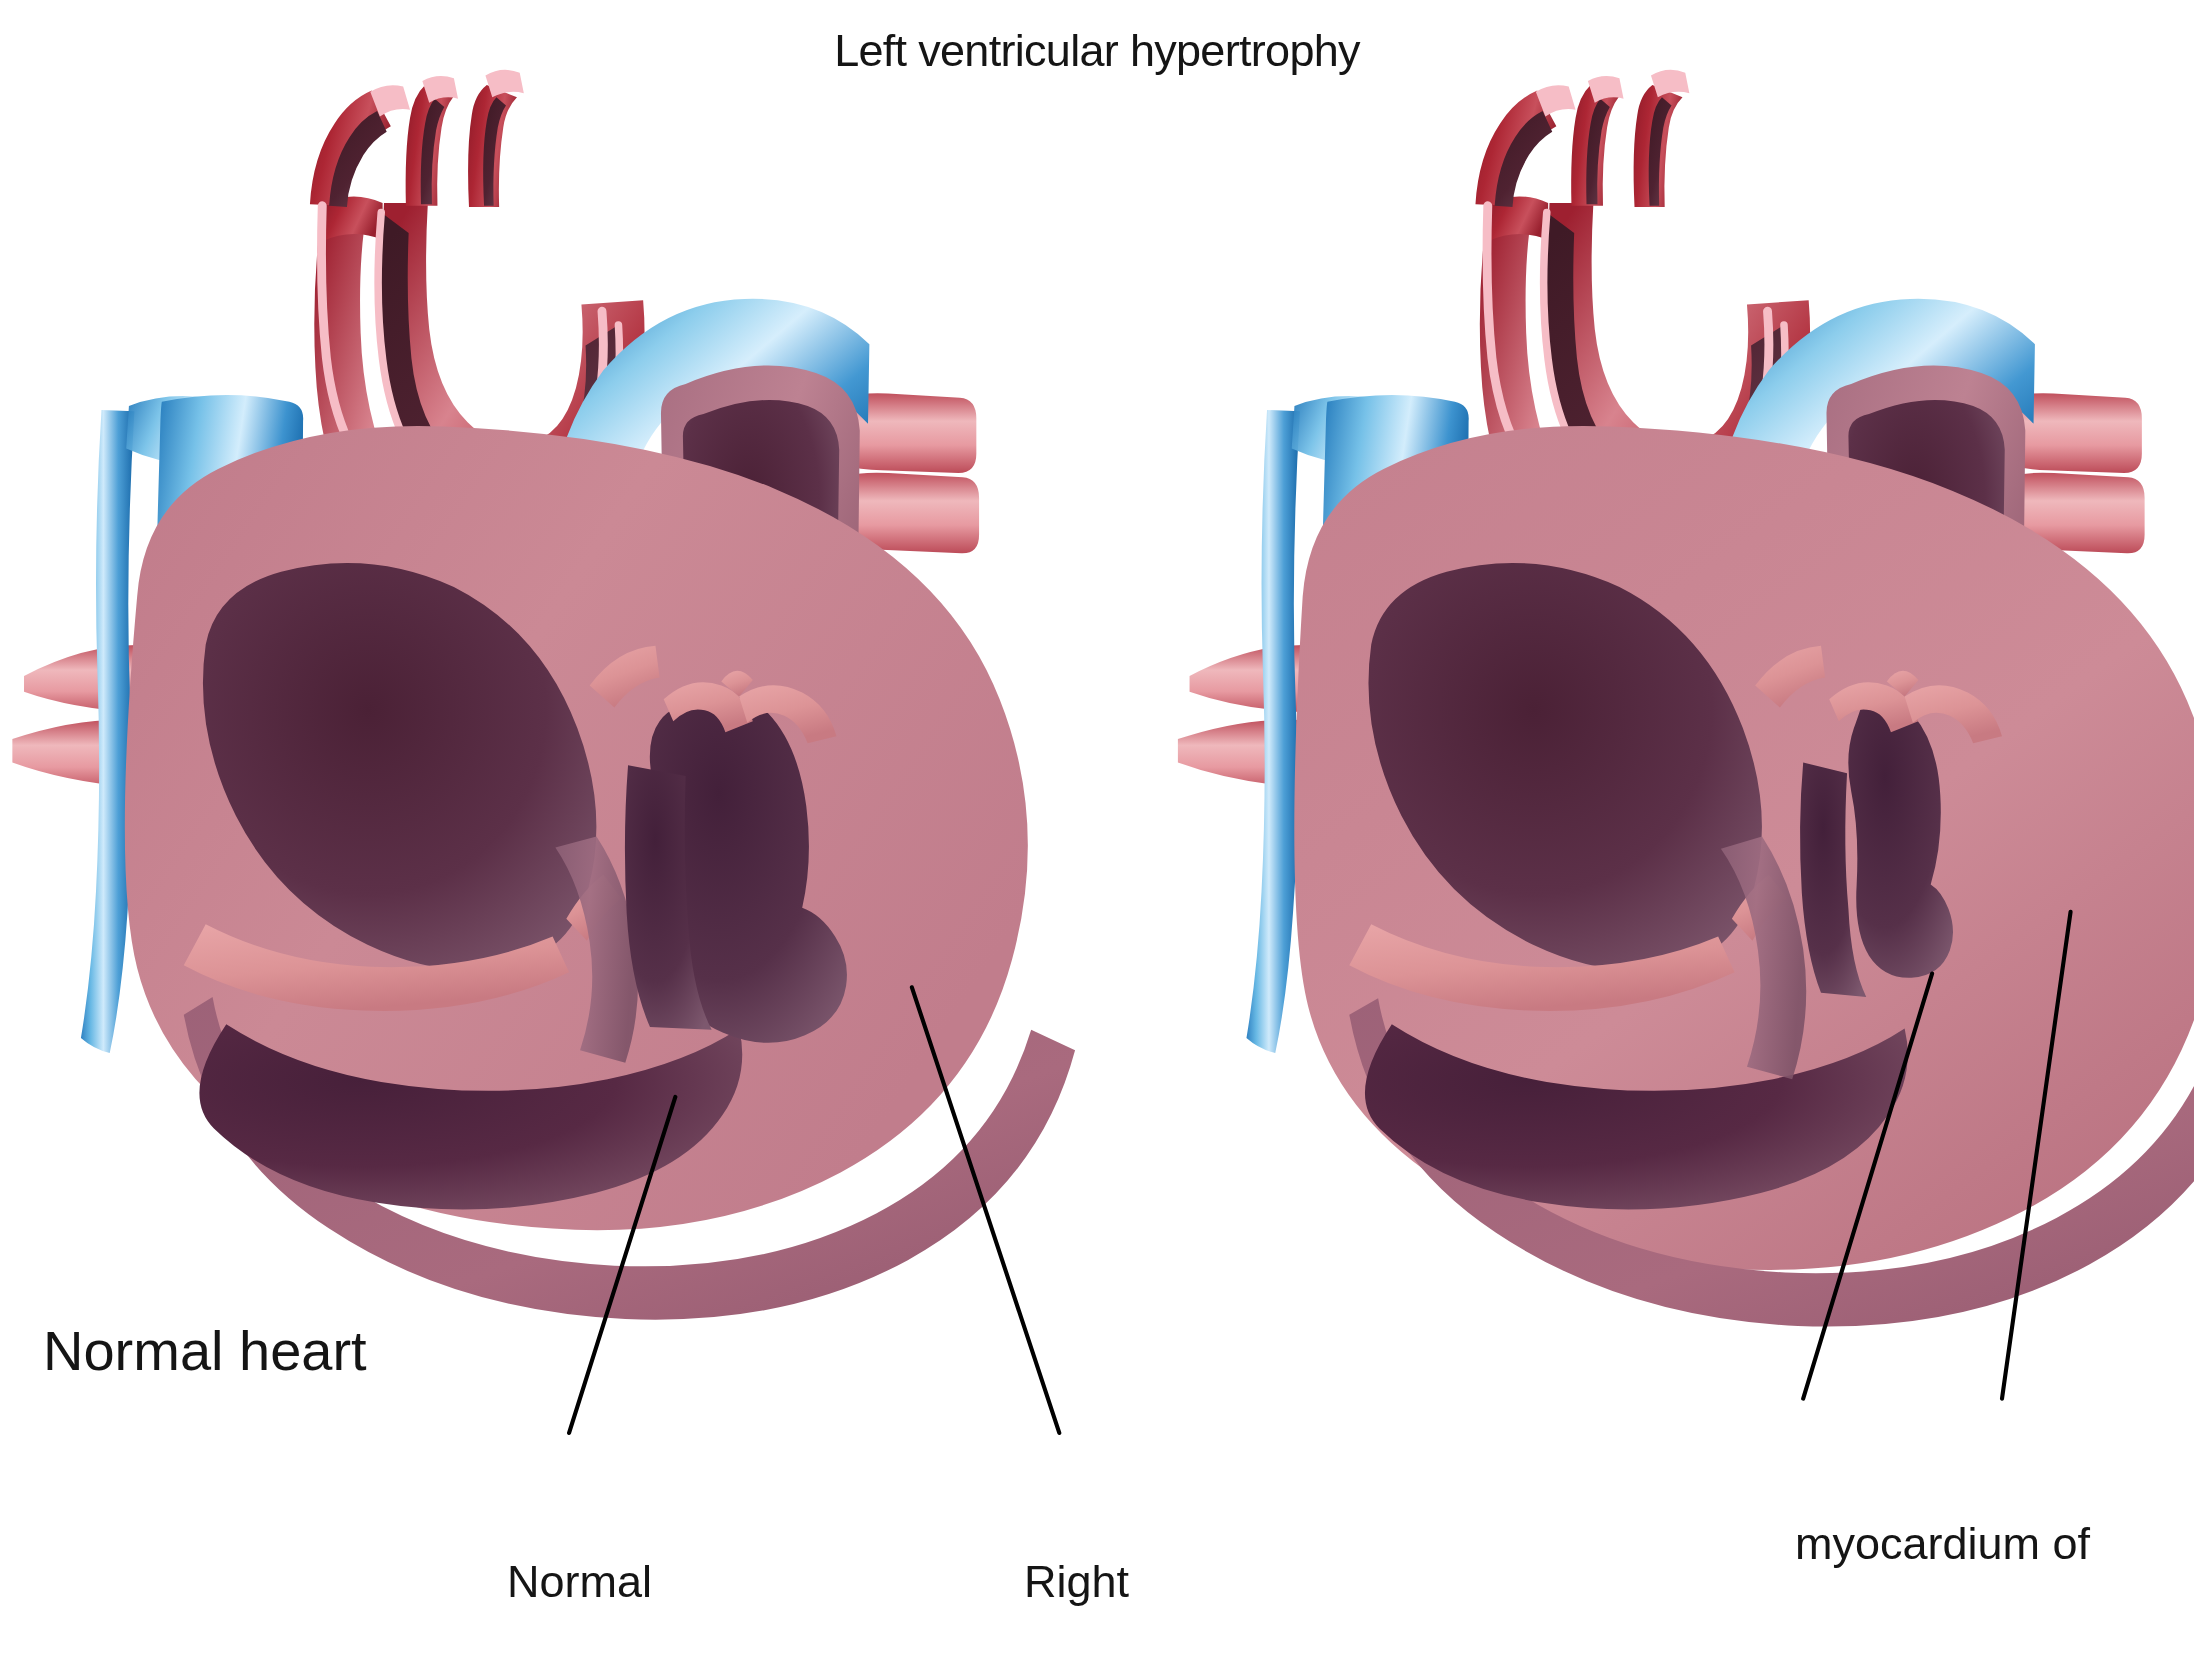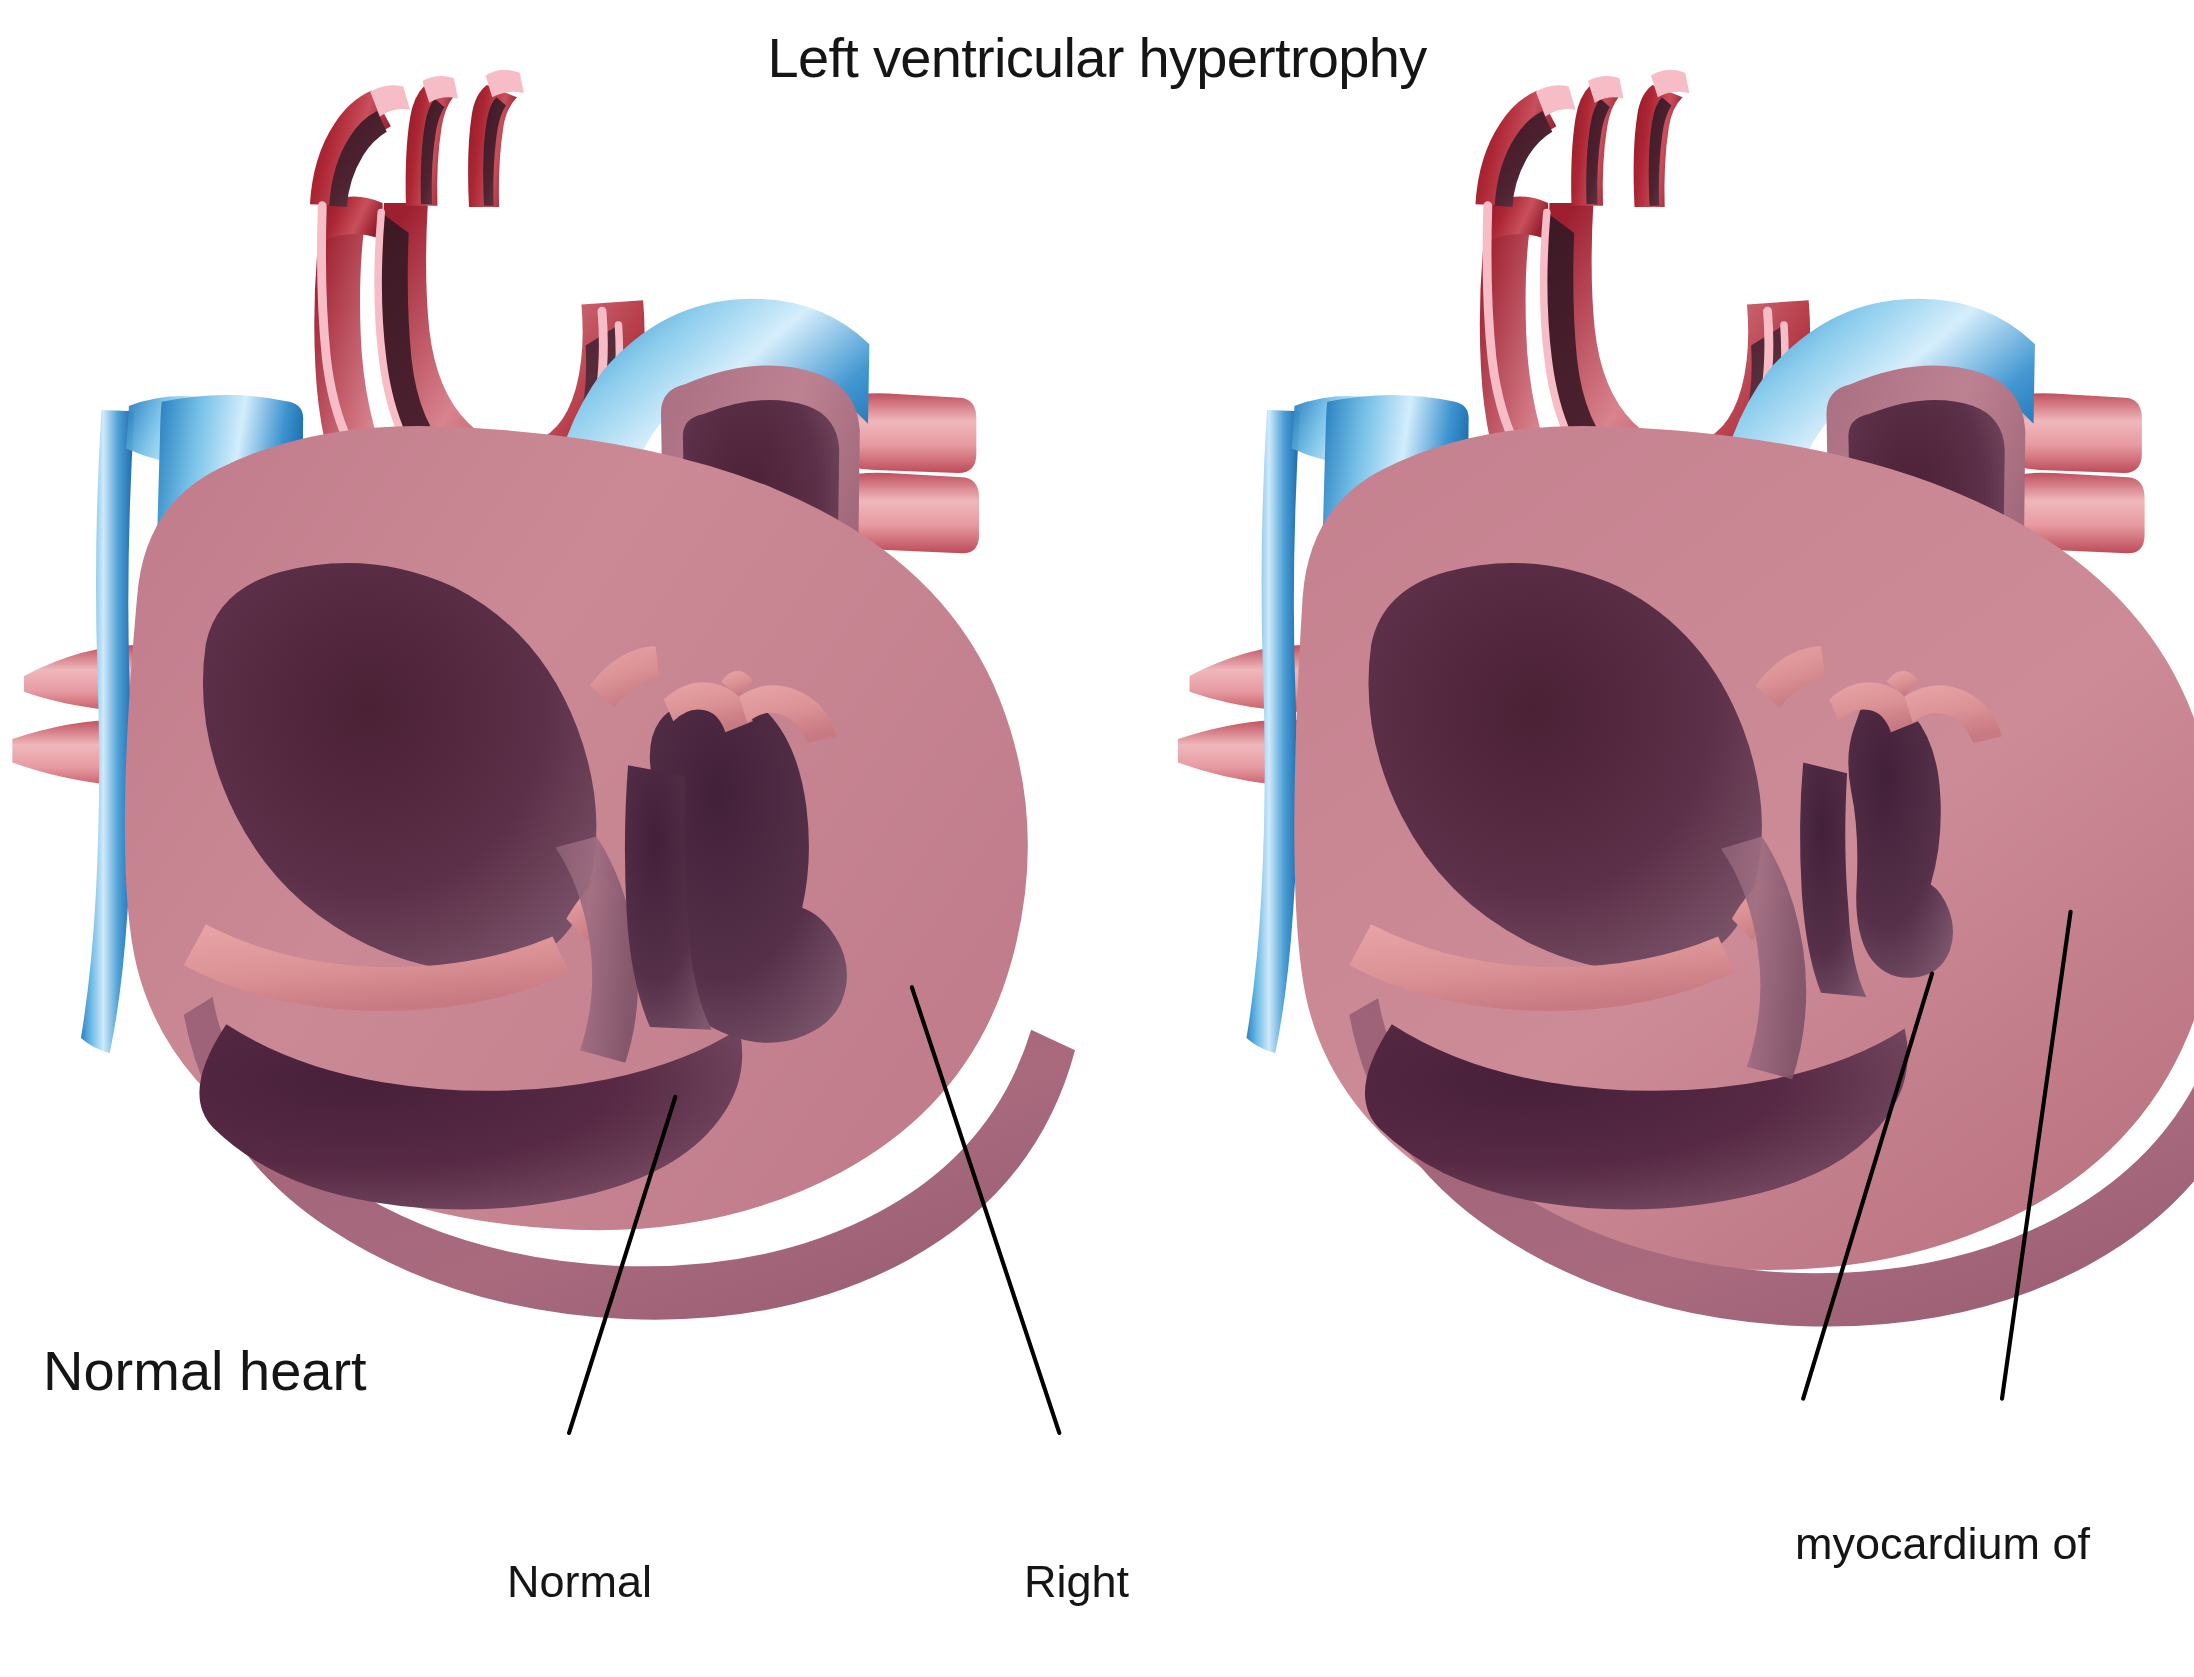--- a/index.html
+++ b/index.html
@@ -11,24 +11,24 @@
     overflow:hidden;
     position:relative;
   }
   #stage{position:absolute;left:0;top:0;width:2194px;height:1677px;}
   #figure{position:absolute;left:0;top:0;width:2194px;height:1677px;}
 
   .txt{position:absolute;white-space:pre;color:#151515;}
 
   #title{
     left:0;top:25px;width:2194px;text-align:center;
-    font-size:56px;letter-spacing:-0.7px;font-weight:400;
+    font-size:45px;letter-spacing:-0.7px;font-weight:400;
   }
   #normal-heart-label{
-    left:43px;top:1318px;font-size:56px;font-weight:400;margin-top:20px;
+    left:43px;top:1318px;font-size:56px;font-weight:400;
   }
   .callout{font-size:45px;line-height:1.13;font-weight:400;}
   #label-right-ventricle{left:507px;top:1455px;}
   #label-left-ventricle{left:1024px;top:1455px;}
   #label-thickening{left:1795px;top:1417px;}
 </style>
 </head>
 <body>
 
 <div id="stage">

